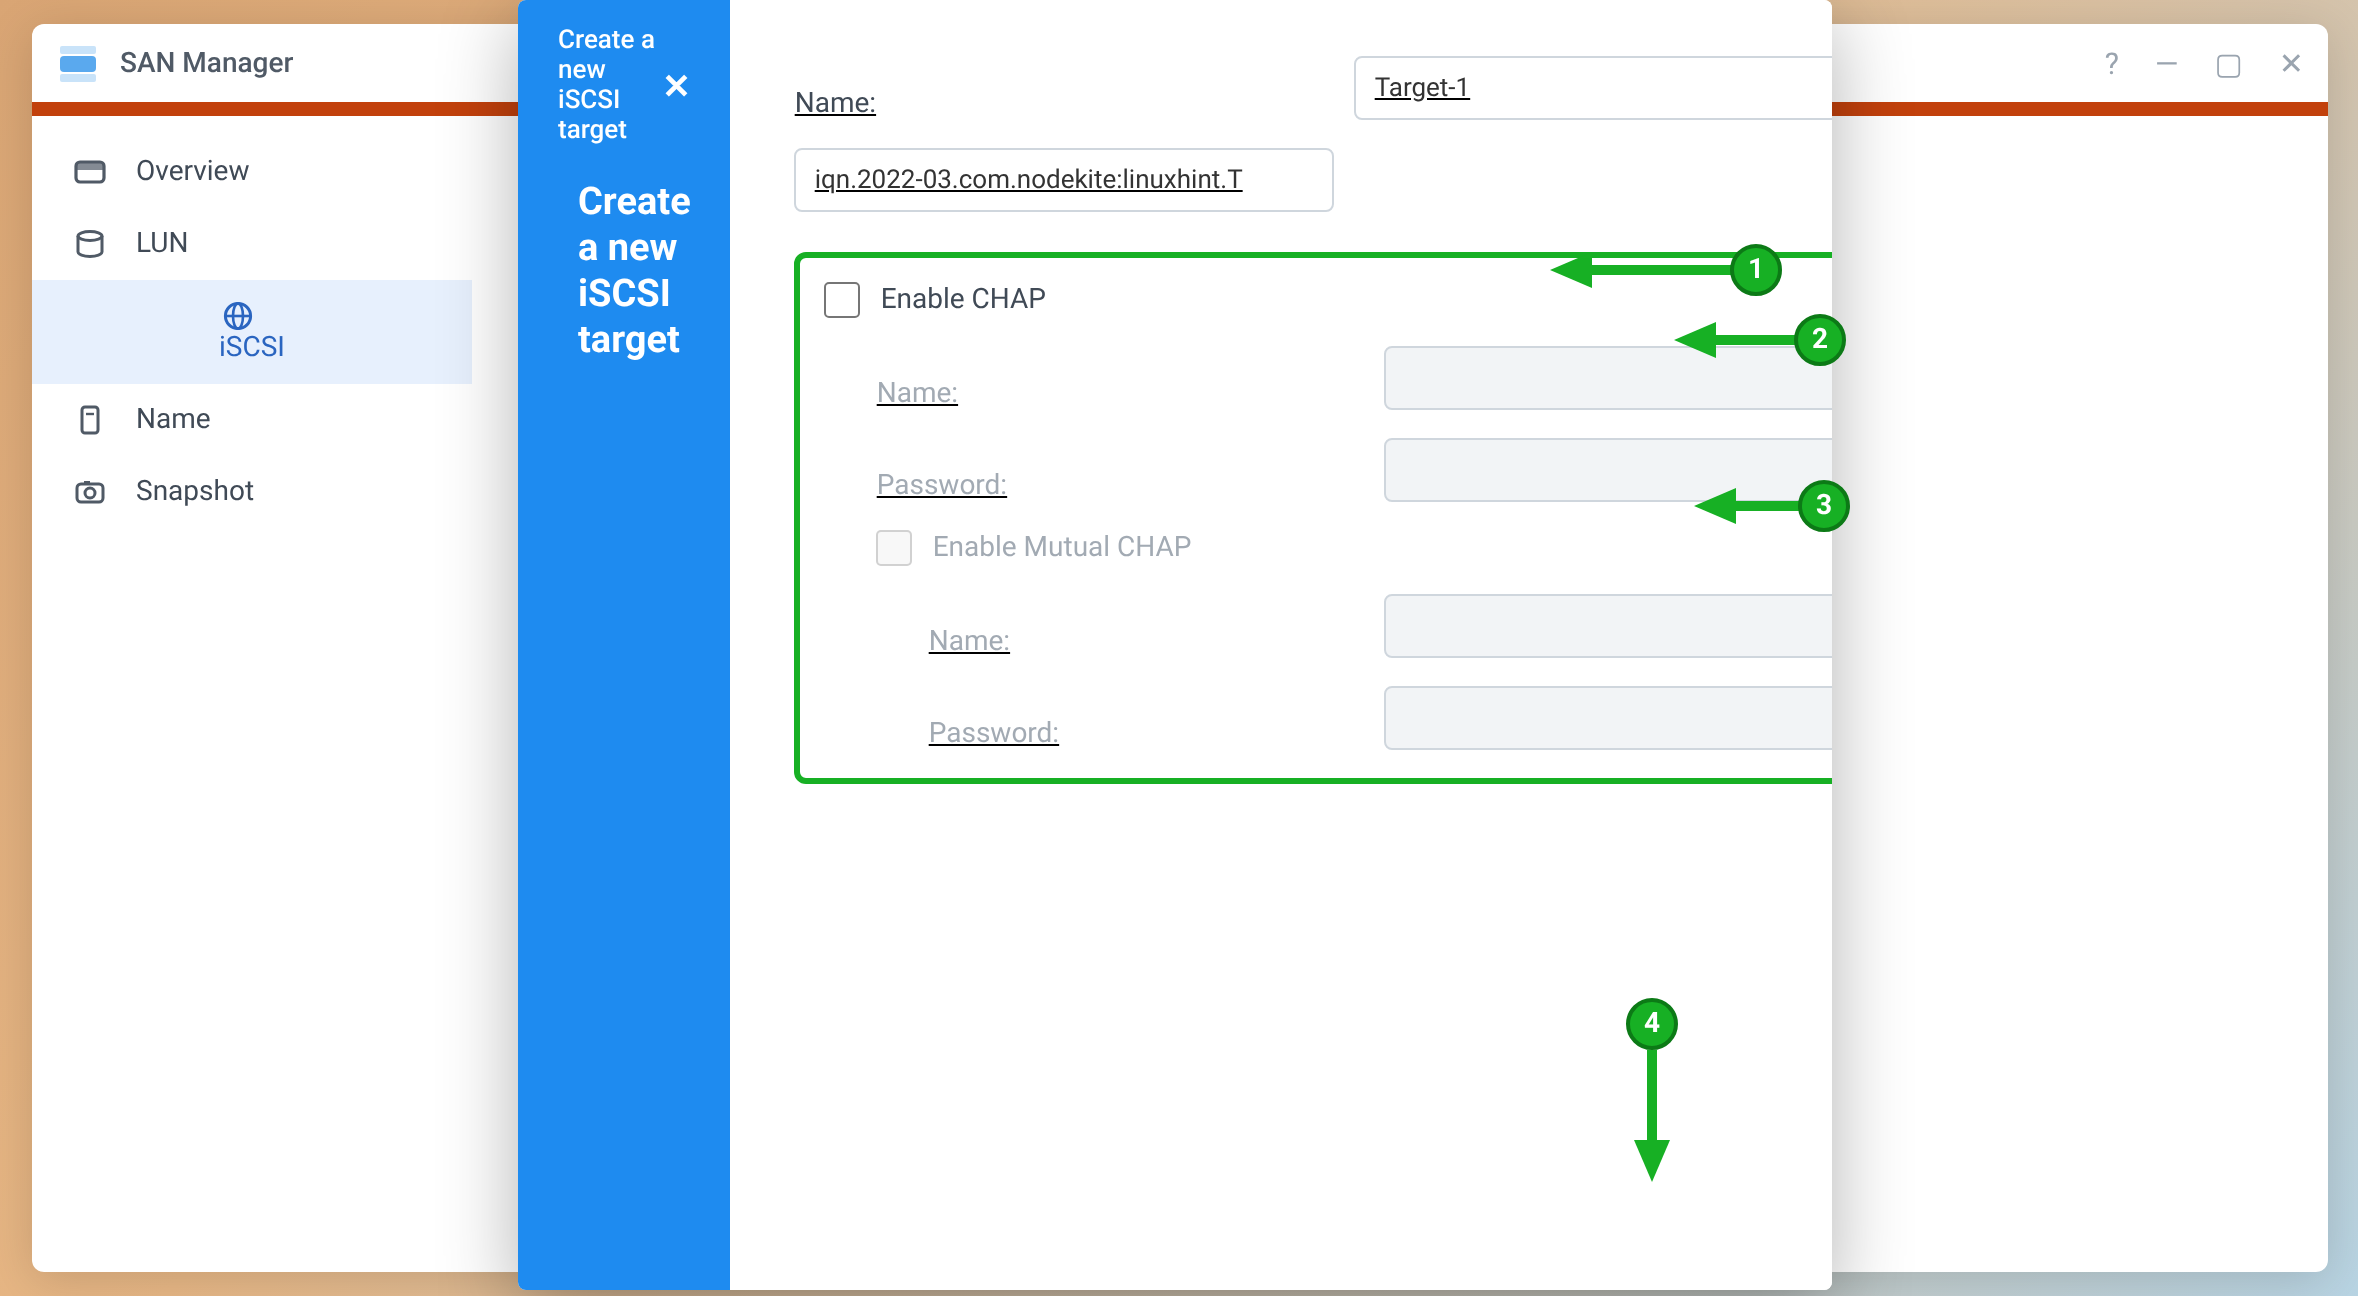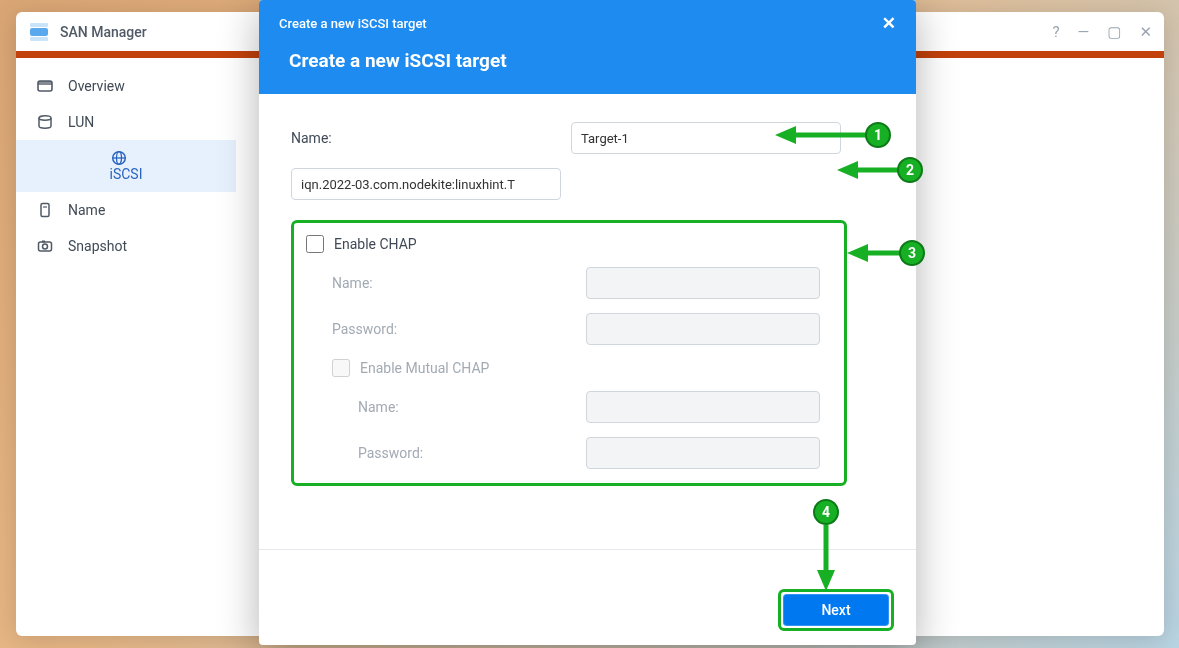--- a/index.html
+++ b/index.html
@@ -11,27 +11,27 @@
     .main-titlebar .win-ctrls { margin-left:auto; display:flex; gap:18px; color:#9aa4af; }
     .main-titlebar .win-ctrls span { cursor:pointer; font-size:15px; }
     .main-body { flex:1; display:flex; }
     .sidebar { width:220px; padding:10px 0; }
     .side-item { display:flex; align-items:center; padding:10px 20px; color:#404a56; font-size:14px; cursor:pointer; border-radius:0; }
     .side-item .icon { margin-right:14px; color:#505a66; width:18px; text-align:center; display:flex; align-items:center; justify-content:center; }
     .side-item.active { background:#e7f0fd; color:#2a65c0;flex-direction:column; }
     .side-item.active .icon { color:#2a65c0; }
     .content { flex:1; }
 
-    .modal { position:absolute; left:259px; top:0; width:657px; height:645px; background:#fff; border-radius:4px; box-shadow:0 10px 40px rgba(0,0,0,0.3); display:flex; flex-direction:column; overflow:hidden; }
+    .modal { position:absolute; left:259px; top:0; width:657px; height:645px; background:#fff; border-radius:4px; box-shadow:0 10px 40px rgba(0,0,0,0.3); display:flex; overflow:hidden; }
     .modal-header { background:#1e8bf0; color:#fff; padding:13px 20px 0 20px; }
     .modal-small { font-size:13px; font-weight:500; margin-bottom:16px; display:flex; justify-content:space-between; align-items:center; }
     .modal-small .close-x { font-size:17px; cursor:pointer; font-weight:bold; }
     .modal-title { font-size:19px; font-weight:bold; padding-bottom:22px; padding-left:10px; }
     .modal-body { flex:1; padding:28px 32px 0 32px; background:#fff; position:relative; }
-    .form-row { display:flex; align-items:center; margin-bottom:14px; }
+    .form-row { display:flex; align-items:flex-end; margin-bottom:14px;text-decoration:underline; }
     .form-row .lbl { width:280px; color:#404a56; font-size:14px; }
     .form-row input[type=text] { flex:1; max-width:270px; height:32px; border:1px solid #cfd6dd; border-radius:4px; padding:0 9px; font-size:13px; color:#333; }
     .form-row input[type=text]:disabled { background:#f2f4f6; color:#a0a8b0; }
     .chap-box { border:3px solid #17b024; border-radius:6px; padding:12px 24px 14px 12px; margin-top:20px; width:556px; }
     .chk-row { display:flex; align-items:center; margin-bottom:14px; }
     .chk-row input[type=checkbox] { width:18px; height:18px; margin-right:10px; accent-color:#1e8bf0; }
     .chk-row label { color:#404a56; font-size:14px; }
     .indent1 { padding-left:26px; }
     .indent2 { padding-left:52px; }
     .dis-label { color:#a2aab3 !important; }

